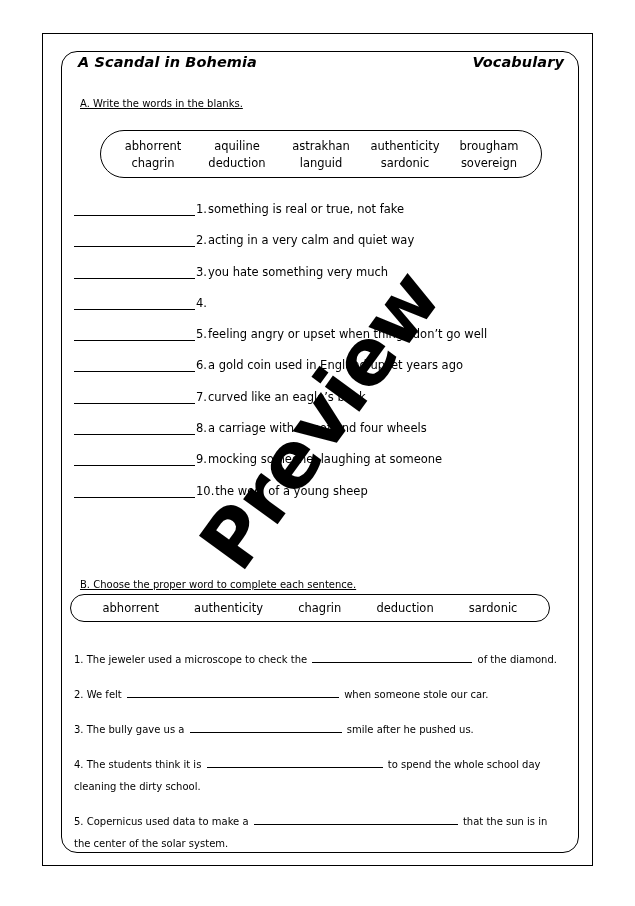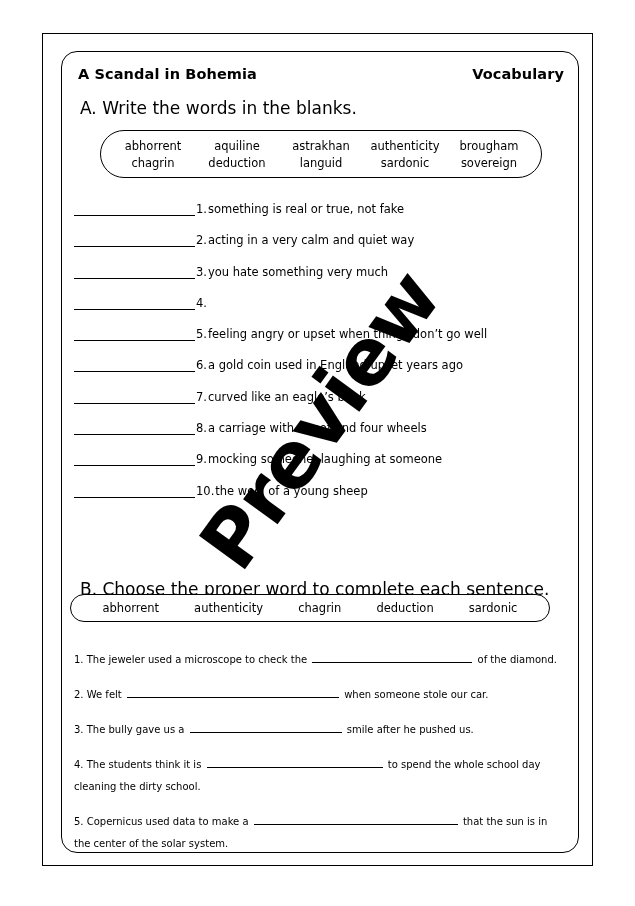--- a/index.html
+++ b/index.html
@@ -37,39 +37,41 @@
     border-radius: 16px;
     box-sizing: border-box;
     background: #ffffff;
     overflow: hidden;
   }
 
   
   .header {
     position: absolute;
     left: 16px;
-    top: 14px;
+    top: 2px;
     width: 486px;
     display: flex;
     justify-content: space-between;
     align-items: flex-end;
+    font-style: italic;
   }
   .header-title,
   .header-subject {
     font-size: 14.5px;
     font-weight: bold;
     letter-spacing: 0.1px;
     white-space: nowrap;
   }
 
   
   .instruction {
     position: absolute;
-    font-size: 17px;
-    white-space: nowrap;
+    font-size: 10px;
+    white-space: nowrap;
+    text-decoration: underline;
   }
   #instruction-a { left: 18px; top: 46px; }
   #instruction-b { left: 18px; top: 503px; margin-top: 24px; }
 
   
   .wordbank {
     position: absolute;
     border: 1px solid #000000;
     border-radius: 40px;
     box-sizing: border-box;

